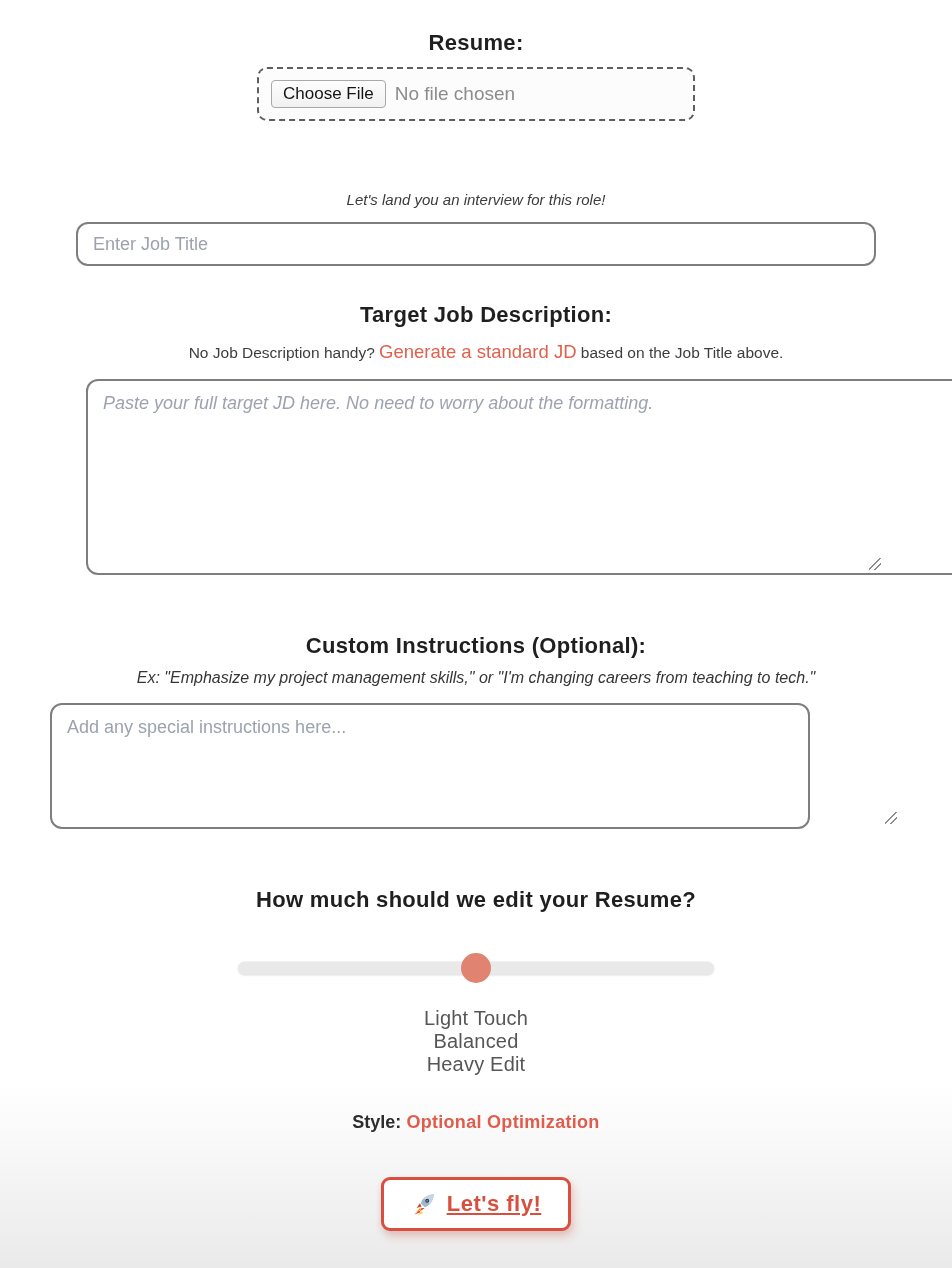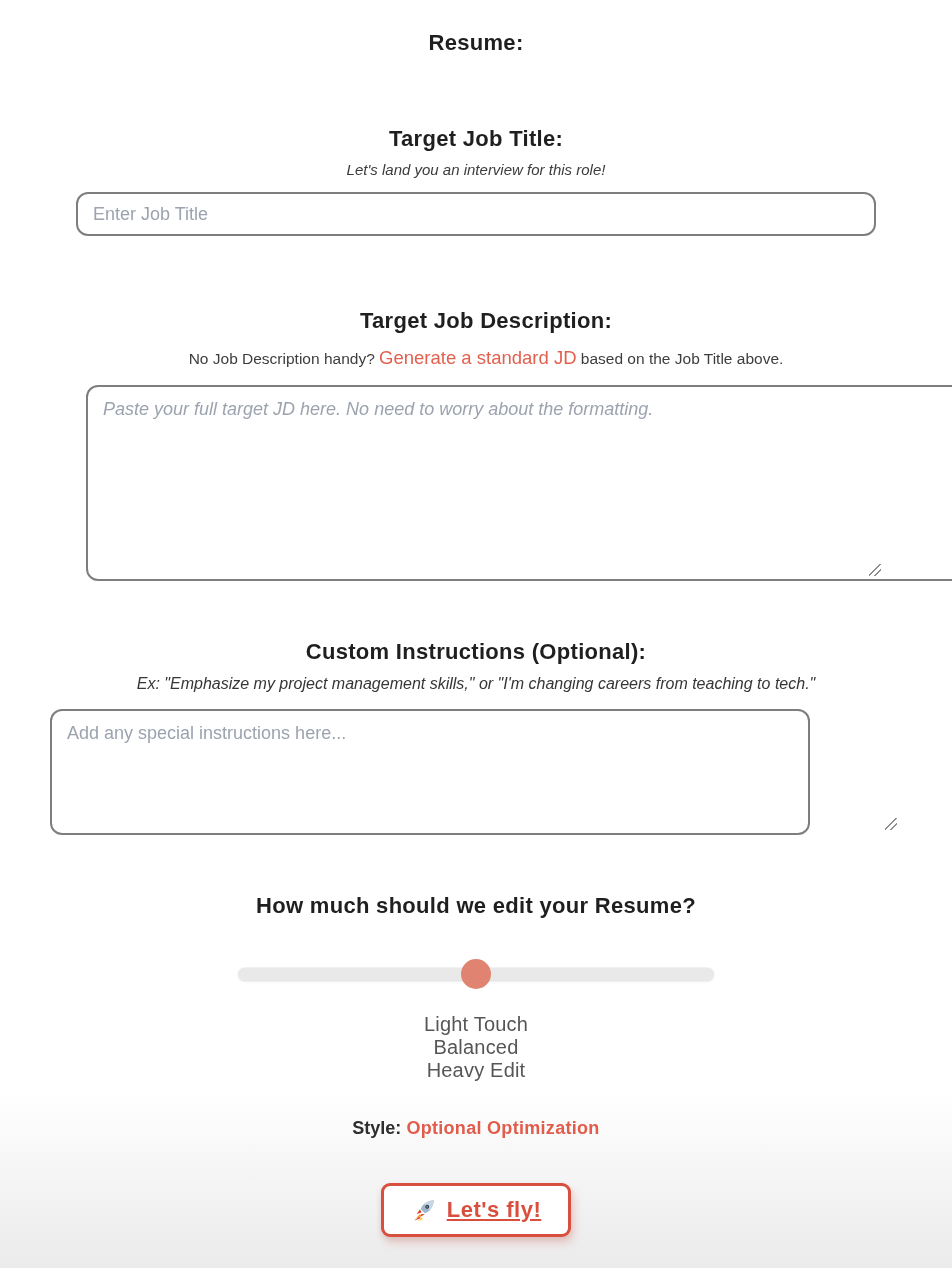--- a/index.html
+++ b/index.html
@@ -46,21 +46,21 @@
     color: #141414;
     background: linear-gradient(180deg, #fdfdfd, #f1f1f1);
     border: 1px solid #a8a8a8;
     border-radius: 4px;
     white-space: nowrap;
   }
   .file-status { font-size: 19px; color: #8c8c8c; }
 
   
   .sec-job-title   { margin-top: 70px; }
-  .sec-jd          { margin-top: 72px; padding-left: 20px; }
+  .sec-jd          { margin-top: 36px; padding-left: 20px; }
   .sec-custom      { margin-top: 58px; }
   .sec-edit        { margin-top: 58px; }
 
   
   .text-input, .jd-textarea, .custom-textarea {
     display: block;
     font-family: "Liberation Sans", "DejaVu Sans", sans-serif;
     font-size: 18px;
     color: #333;
     border: 2px solid #7e7e7e;
@@ -171,24 +171,27 @@
   }
   .rocket { width: 26px; height: 26px; display: inline-block; }
 </style>
 </head>
 <body>
 
 <div class="page">
 
   <section class="sec-resume">
     <h2 class="sec-title">Resume:</h2>
+    <div class="file-box">
+      <span class="choose-btn">Choose File</span>
+      <span class="file-status">No file chosen</span>
+    </div>
   </section>
 
   <section class="sec-job-title">
-    <h2 class="sec-title">Target Job Title:</h2>
     <div class="subtitle">Let's land you an interview for this role!</div>
     <input type="text" class="text-input" placeholder="Enter Job Title" style="">
   </section>
 
   <section class="sec-jd">
     <h2 class="sec-title">Target Job Description:</h2>
     <div class="helper-line"><span>No Job Description handy? </span><a class="helper-link">Generate a standard JD</a><span> based on the Job Title above.</span></div>
     <div class="ta-wrap wide">
       <textarea class="jd-textarea" placeholder="Paste your full target JD here. No need to worry about the formatting." style=""></textarea>
       <span class="resize-handle"></span>

